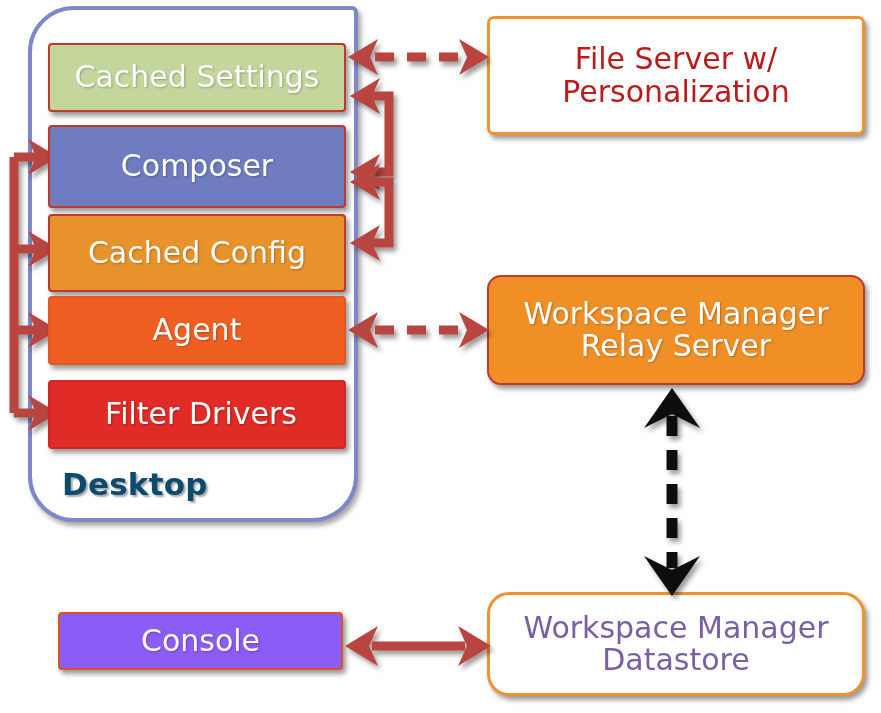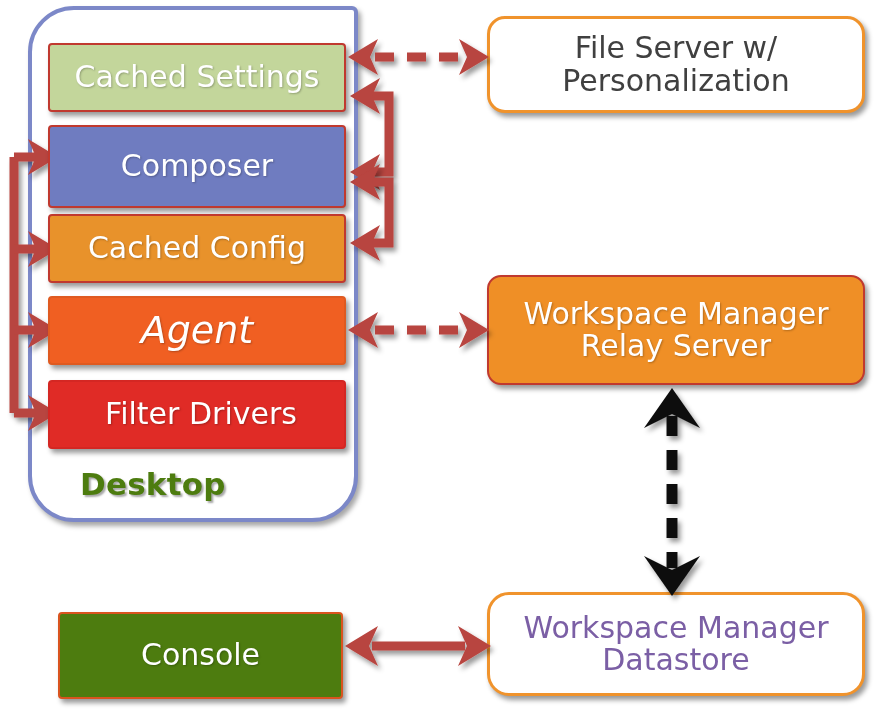--- a/index.html
+++ b/index.html
@@ -31,25 +31,25 @@
     height: 516px;
     border: 4px solid #7c88c8;
     border-radius: 46px 6px 46px 46px;
     background: #ffffff;
     box-sizing: border-box;
     box-shadow: 3px 4px 5px rgba(0,0,0,0.35);
     z-index: 2;
   }
   .desktop-label {
     position: absolute;
-    left: 80px;
+    left: 62px;
     top: 466px;
     font-size: 31px;
     font-weight: bold;
-    color: #4d7c0f;
+    color: #0c4a6e;
     letter-spacing: 0.2px;
     text-shadow: 2px 2px 2px rgba(0,0,0,0.35);
     z-index: 6;
     white-space: nowrap;
   }
 
   
   .node {
     position: absolute;
     box-sizing: border-box;
@@ -74,60 +74,59 @@
   }
   .node-composer {
     left: 48px; top: 125px; width: 298px; height: 83px;
     background: #6f7cc0;
     border: 2px solid #c0392f;
     color: #ffffff;
     font-size: 30px;
     text-shadow: 1px 1px 2px rgba(0,0,0,0.25);
   }
   .node-cached-config {
-    left: 48px; top: 214px; width: 298px; height: 69px;
+    left: 48px; top: 214px; width: 298px; height: 78px;
     background: #e8922b;
     border: 2px solid #c0392f;
     color: #ffffff;
     font-size: 30px;
     text-shadow: 1px 1px 2px rgba(0,0,0,0.25);
   }
   .node-agent {
     left: 48px; top: 296px; width: 298px; height: 69px;
     background: #f05f22;
     border: 2px solid #df5a20;
     color: #ffffff;
-    font-size: 38px;
-    text-shadow: 1px 1px 2px rgba(0,0,0,0.25);
-    font-style: italic;
+    font-size: 30px;
+    text-shadow: 1px 1px 2px rgba(0,0,0,0.25);
   }
   .node-filter-drivers {
     left: 48px; top: 380px; width: 298px; height: 69px;
     background: #e02b26;
     border: 2px solid #d42723;
     color: #ffffff;
     font-size: 30px;
     text-shadow: 1px 1px 2px rgba(0,0,0,0.25);
     padding-left: 8px;
   }
   .node-console {
-    left: 58px; top: 612px; width: 285px; height: 87px;
-    background: #4d7c0f;
+    left: 58px; top: 612px; width: 285px; height: 58px;
+    background: #8b5cf6;
     border: 2px solid #d9541f;
     color: #ffffff;
     font-size: 30px;
     text-shadow: 1px 1px 2px rgba(0,0,0,0.25);
   }
 
   .node-file-server {
-    left: 487px; top: 16px; width: 378px; height: 97px;
+    left: 487px; top: 16px; width: 378px; height: 119px;
     background: #ffffff;
     border: 3px solid #f0932c;
-    border-radius: 18px;
-    color: #404040;
+    border-radius: 7px;
+    color: #b91c1c;
     font-size: 30px;
   }
   .node-relay-server {
     left: 487px; top: 275px; width: 378px; height: 110px;
     background: #ef8f26;
     border: 2px solid #c0392f;
     border-radius: 14px;
     color: #ffffff;
     font-size: 30px;
     text-shadow: 1px 1px 2px rgba(0,0,0,0.25);

